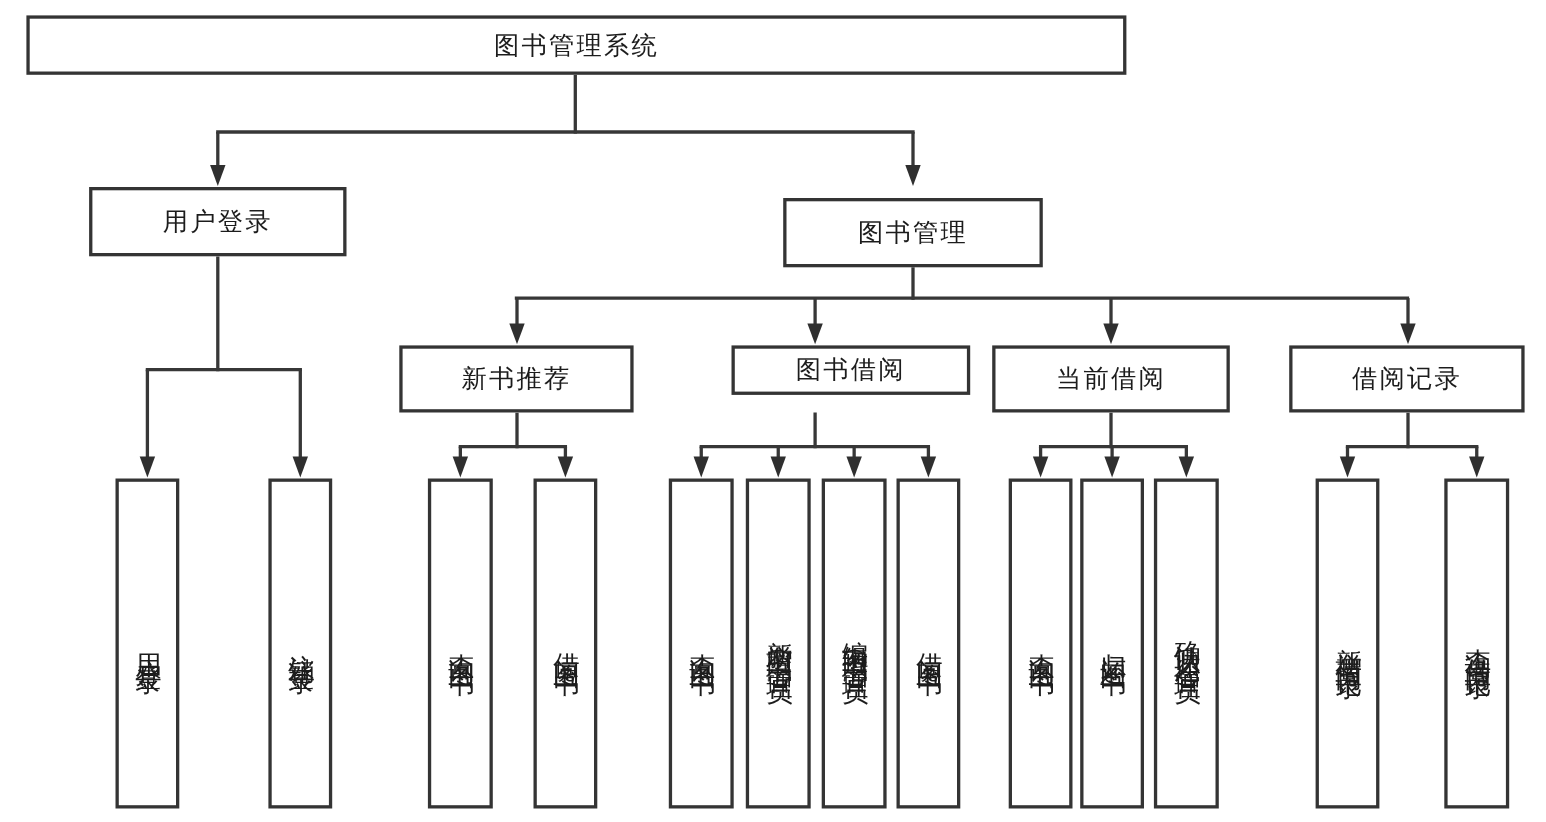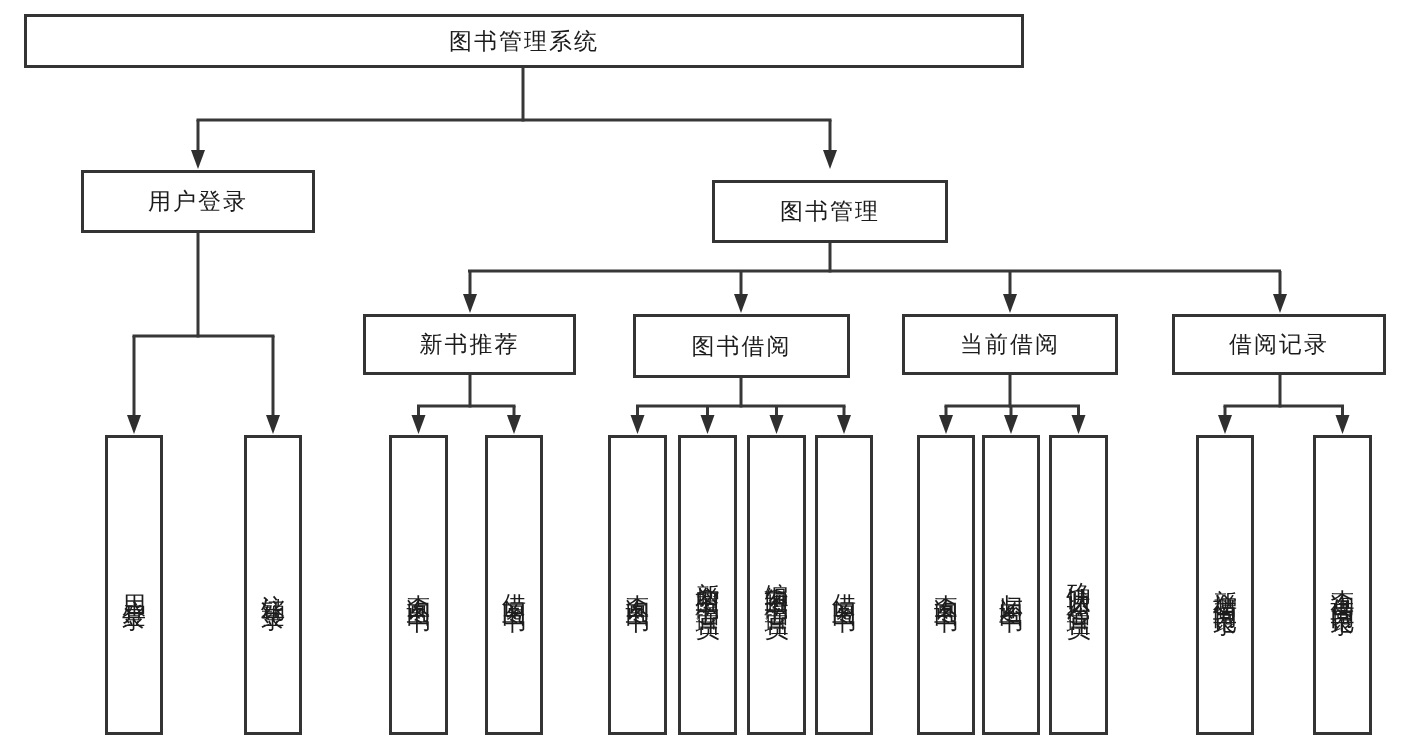--- a/index.html
+++ b/index.html
@@ -108,21 +108,21 @@
   <div class="node" style="left:81px;top:170px;width:234px;height:63px;">
     <span>用户登录</span>
   </div>
   <div class="node" style="left:712px;top:180px;width:236px;height:63px;">
     <span>图书管理</span>
   </div>
 
   <div class="node" style="left:363px;top:314px;width:213px;height:61px;">
     <span>新书推荐</span>
   </div>
-  <div class="node" style="left:633px;top:314px;width:217px;height:64px;">
+  <div class="node" style="left:665px;top:314px;width:217px;height:45px;">
     <span>图书借阅</span>
   </div>
   <div class="node" style="left:902px;top:314px;width:216px;height:61px;">
     <span>当前借阅</span>
   </div>
   <div class="node" style="left:1172px;top:314px;width:214px;height:61px;">
     <span>借阅记录</span>
   </div>
 
   <div class="vnode" style="left:105px;top:435px;width:58px;height:300px;">

